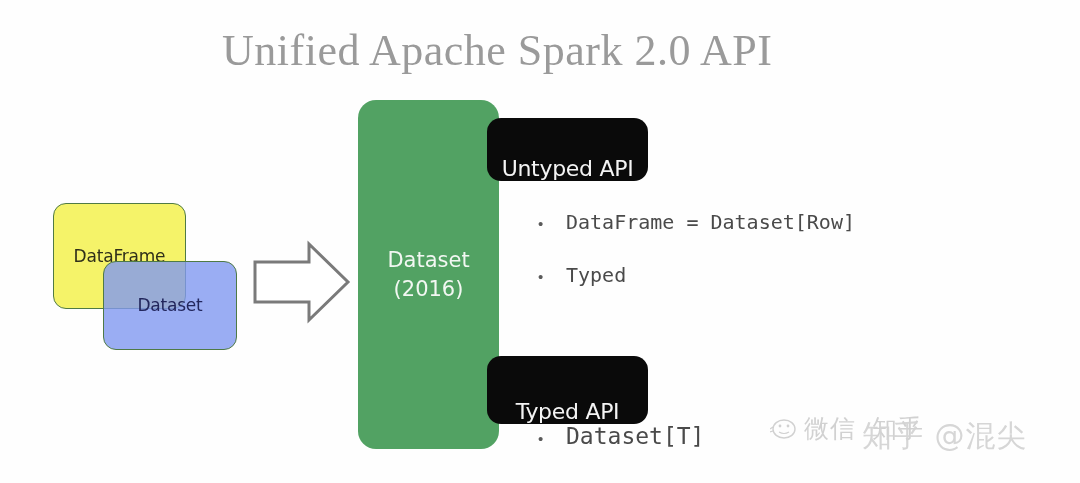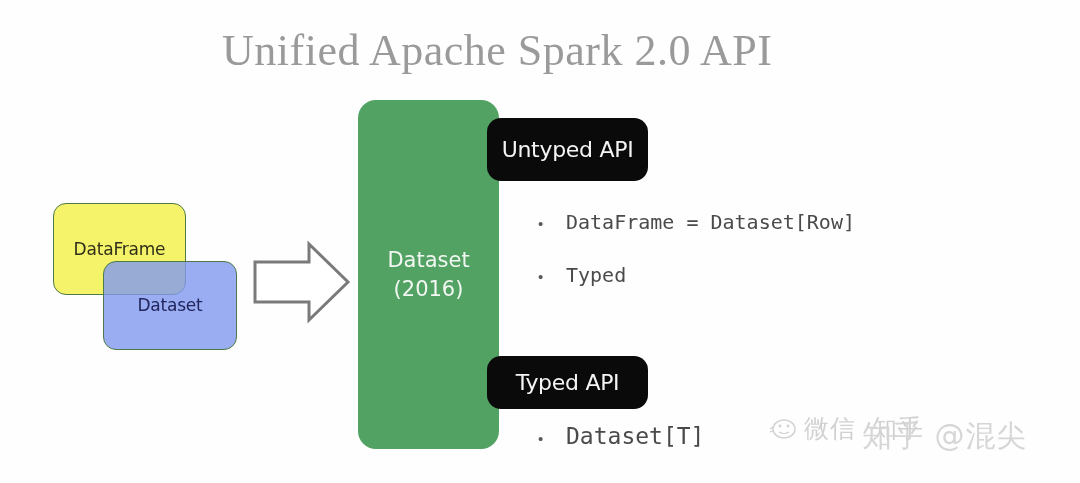--- a/index.html
+++ b/index.html
@@ -41,21 +41,21 @@
     border-radius: 13px;
     box-sizing: border-box;
     display: flex;
     align-items: center;
     justify-content: center;
   }
   #dataframe-box {
     left: 53px;
     top: 203px;
     width: 133px;
-    height: 92px;
+    height: 106px;
     background: #f5f369;
     border: 1.5px solid #4f7a45;
     z-index: 2;
   }
   #dataframe-label {
     font-size: 17px;
     color: #2f2f1a;
     font-family: "DejaVu Sans", sans-serif;
     letter-spacing: -0.2px;
   }
@@ -114,40 +114,40 @@
     line-height: 1.35;
   }
 
   
   .api-pill {
     position: absolute;
     background: #0a0a0a;
     border-radius: 14px;
     z-index: 4;
     display: flex;
-    align-items: center;
+    align-items: flex-end;
     justify-content: center;
   }
   .api-pill-label {
     font-family: "DejaVu Sans", sans-serif;
     font-size: 22px;
     color: #f4f4f4;
     letter-spacing: -0.3px;
   }
   #untyped-api-pill {
     left: 487px;
     top: 118px;
     width: 161px;
     height: 63px;
   }
   #typed-api-pill {
     left: 487px;
     top: 356px;
     width: 161px;
-    height: 53px;
+    height: 68px;
   }
 
   
   .bullet-list {
     position: absolute;
     z-index: 5;
   }
   .bullet-row {
     display: flex;
     align-items: baseline;

